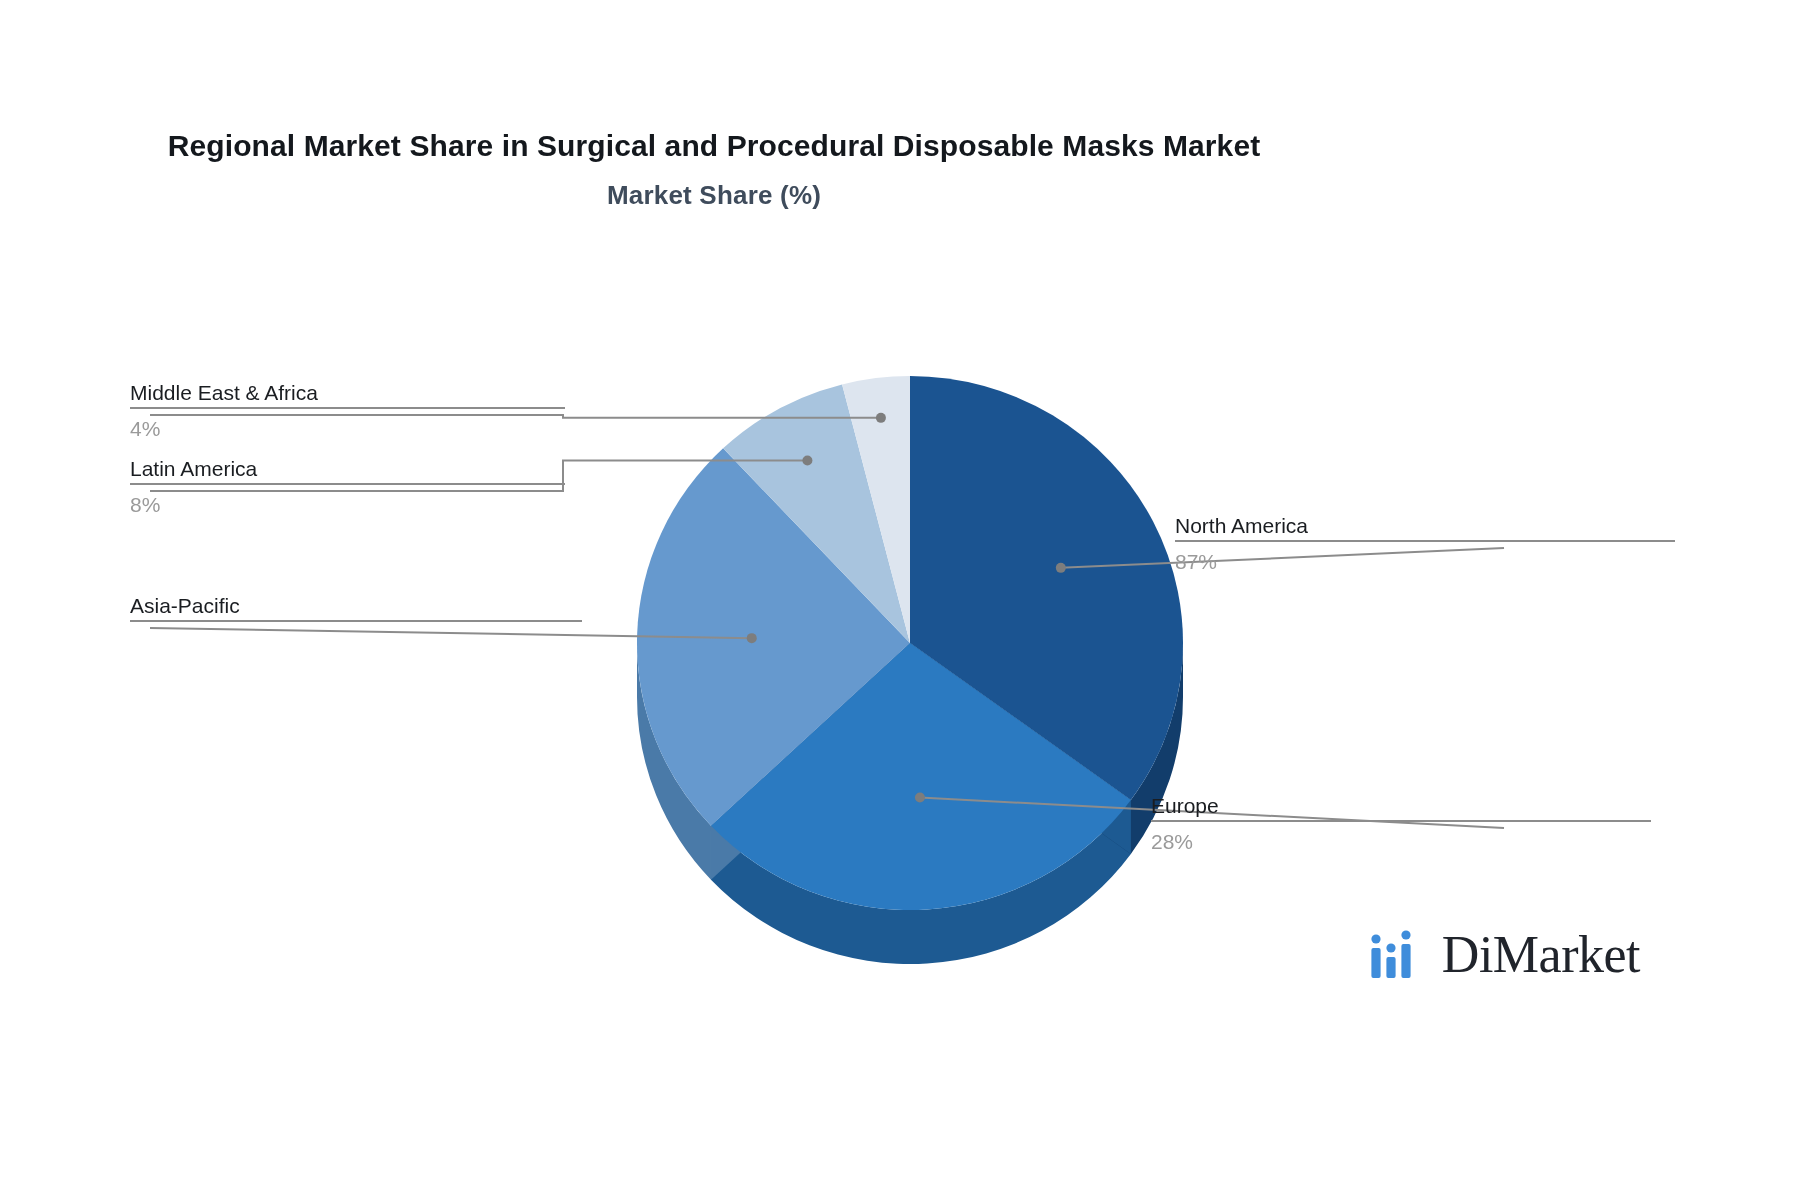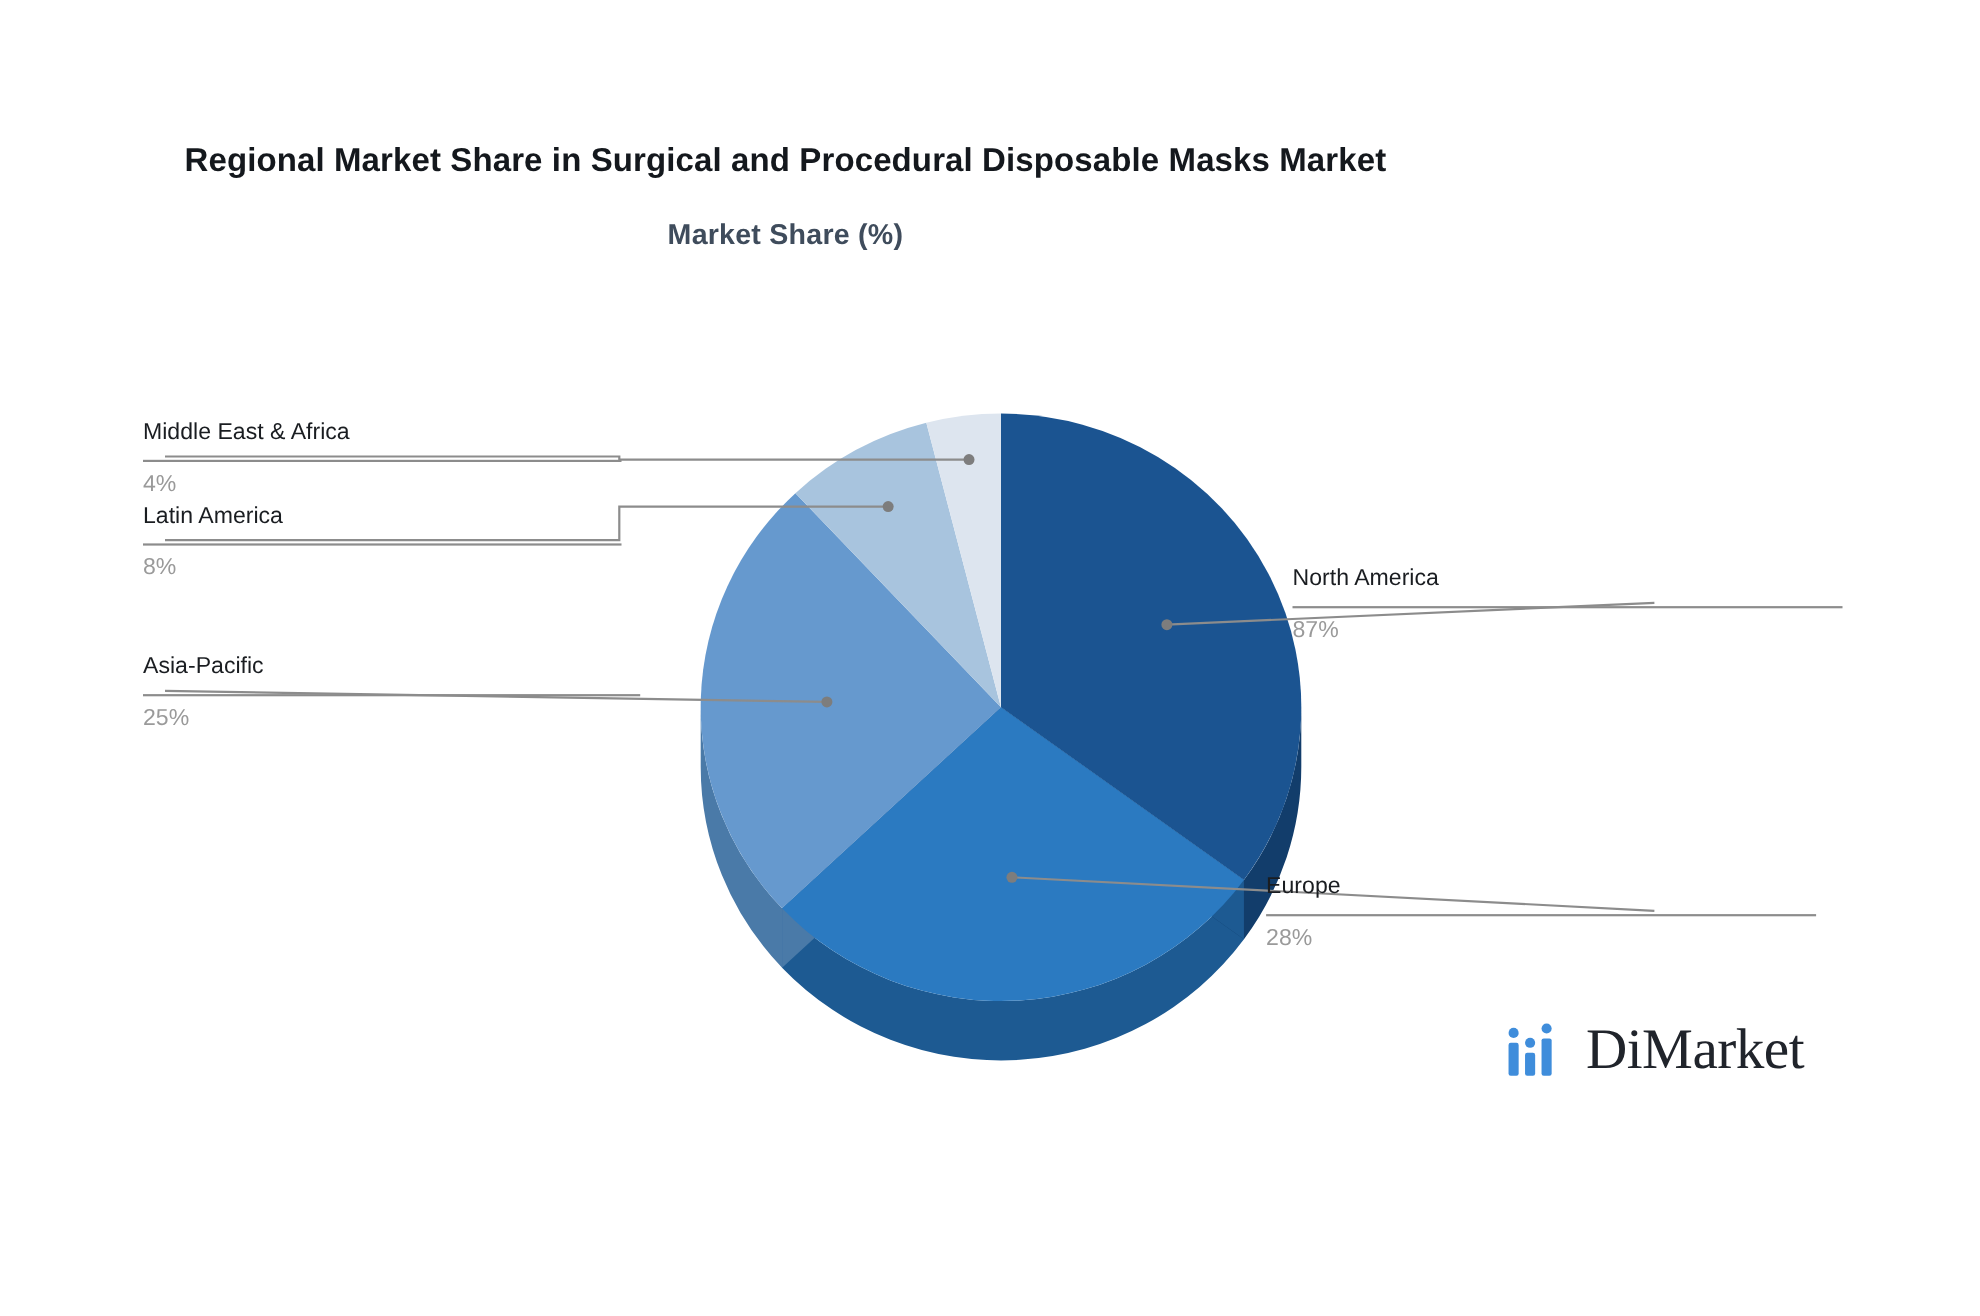--- a/index.html
+++ b/index.html
@@ -33,38 +33,38 @@
     pointer-events: none;
   }
   .chart-title {
     font-size: 30px;
     font-weight: bold;
     color: #14181d;
     letter-spacing: 0.1px;
     line-height: 1.2;
   }
   .chart-subtitle {
-    margin-top: 34px;
+    margin-top: 16px;
     font-size: 26px;
     font-weight: bold;
     color: #3f4c5c;
     letter-spacing: 0.2px;
   }
 
   
   .callout {
     position: absolute;
     font-size: 21px;
     line-height: 1.0;
   }
   .callout .cl-name {
     color: #1a1d21;
     white-space: nowrap;
     display: block;
-    padding-bottom: 15px;
+    padding-bottom: 4px;
   }
   .callout .cl-rule {
     display: block;
     height: 2px;
     background: #8c8c8c;
     width: 100%;
   }
   .callout .cl-value {
     color: #9a9a9a;
     display: block;
@@ -159,21 +159,20 @@
 
 <div class="callout left" style="left:130px; top:458px; width:435px;">
   <span class="cl-name">Latin America</span>
   <span class="cl-rule"></span>
   <span class="cl-value">8%</span>
 </div>
 
 <div class="callout left" style="left:130px; top:595px; width:452px;">
   <span class="cl-name">Asia-Pacific</span>
   <span class="cl-rule"></span>
-  <span class="cl-value">25%</span>
 </div>
 
 <div class="callout right" style="left:1175px; top:515px; width:500px;">
   <span class="cl-name">North America</span>
   <span class="cl-rule"></span>
   <span class="cl-value">87%</span>
 </div>
 
 <div class="callout right" style="left:1151px; top:795px; width:500px;">
   <span class="cl-name">Europe</span>

